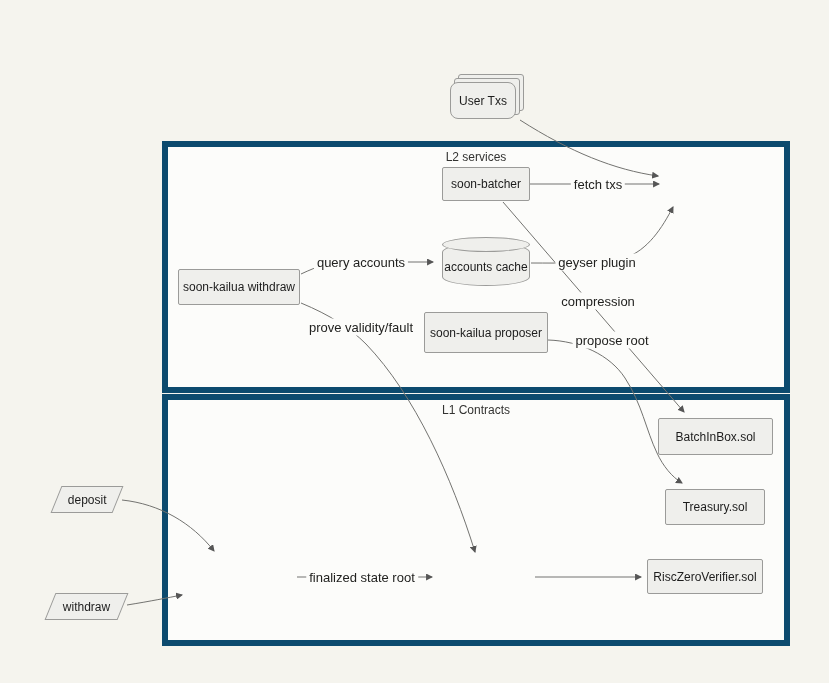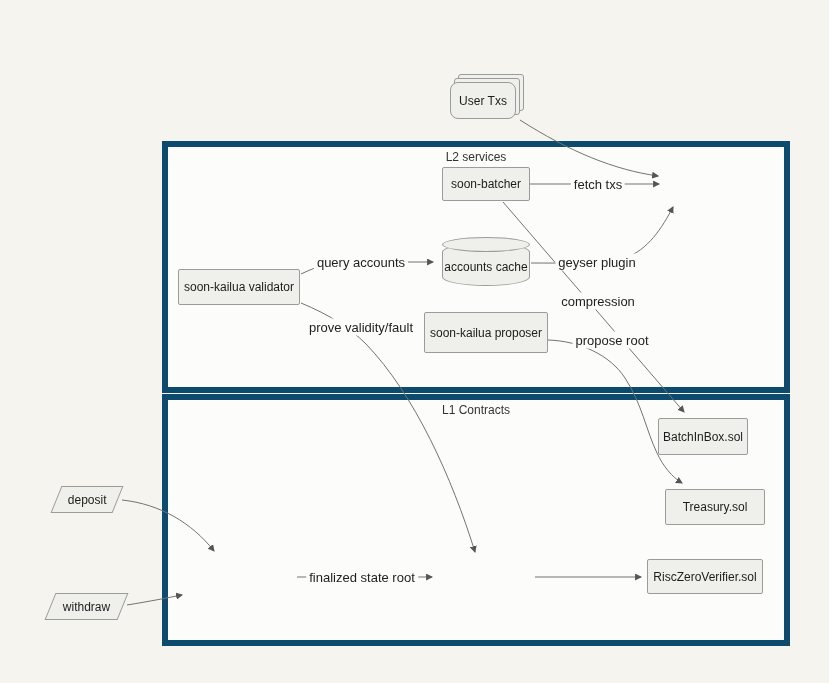--- a/index.html
+++ b/index.html
@@ -108,21 +108,21 @@
     transform: skewX(22deg);
     font-size: 12px; color: #1c1c1c; white-space: nowrap;
   }
   #n-deposit  { left: 56px; top: 486px; width: 62px; height: 27px; }
   #n-withdraw { left: 50px; top: 593px; width: 73px; height: 27px; }
   
   #n-soon-batcher      { left: 442px; top: 167px; width: 88px;  height: 34px; }
   #n-soon-node         { left: 666px; top: 167px; width: 75px;  height: 34px; }
   #n-validator         { left: 178px; top: 269px; width: 122px; height: 36px; }
   #n-proposer          { left: 424px; top: 312px; width: 124px; height: 41px; }
-  #n-batch-inbox       { left: 658px; top: 418px; width: 90px;  height: 37px; }
+  #n-batch-inbox       { left: 658px; top: 418px; width: 115px;  height: 37px; }
   #n-treasury          { left: 665px; top: 489px; width: 100px;  height: 36px; }
   #n-optimism-portal   { left: 181px; top: 559px; width: 115px; height: 35px; }
   #n-kailua-game       { left: 437px; top: 559px; width: 97px;  height: 35px; }
   #n-risczero-verifier { left: 647px; top: 559px; width: 116px; height: 35px; }
   
   #el-fetch-txs       { left: 598px; top: 184px; }
   #el-query-accounts  { left: 361px; top: 262px; }
   #el-geyser-plugin   { left: 597px; top: 262px; }
   #el-compression     { left: 598px; top: 301px; }
   #el-propose-root    { left: 597px; top: 340px; margin-left: 15px; }
@@ -173,21 +173,21 @@
   <div class="paper" id="paper-back"></div>
   <div class="paper" id="paper-mid"></div>
   <div class="paper" id="paper-front">
     <span>User Txs</span>
   </div>
 
   <div class="node" id="n-soon-batcher">
     <span>soon-batcher</span>
   </div>
   <div class="node" id="n-validator">
-    <span>soon-kailua validator</span>
+    <span>soon-kailua withdraw</span>
   </div>
   <div class="node" id="n-proposer">
     <span>soon-kailua proposer</span>
   </div>
   <div class="node" id="n-batch-inbox">
     <span>BatchInBox.sol</span>
   </div>
   <div class="node" id="n-treasury">
     <span>Treasury.sol</span>
   </div>

